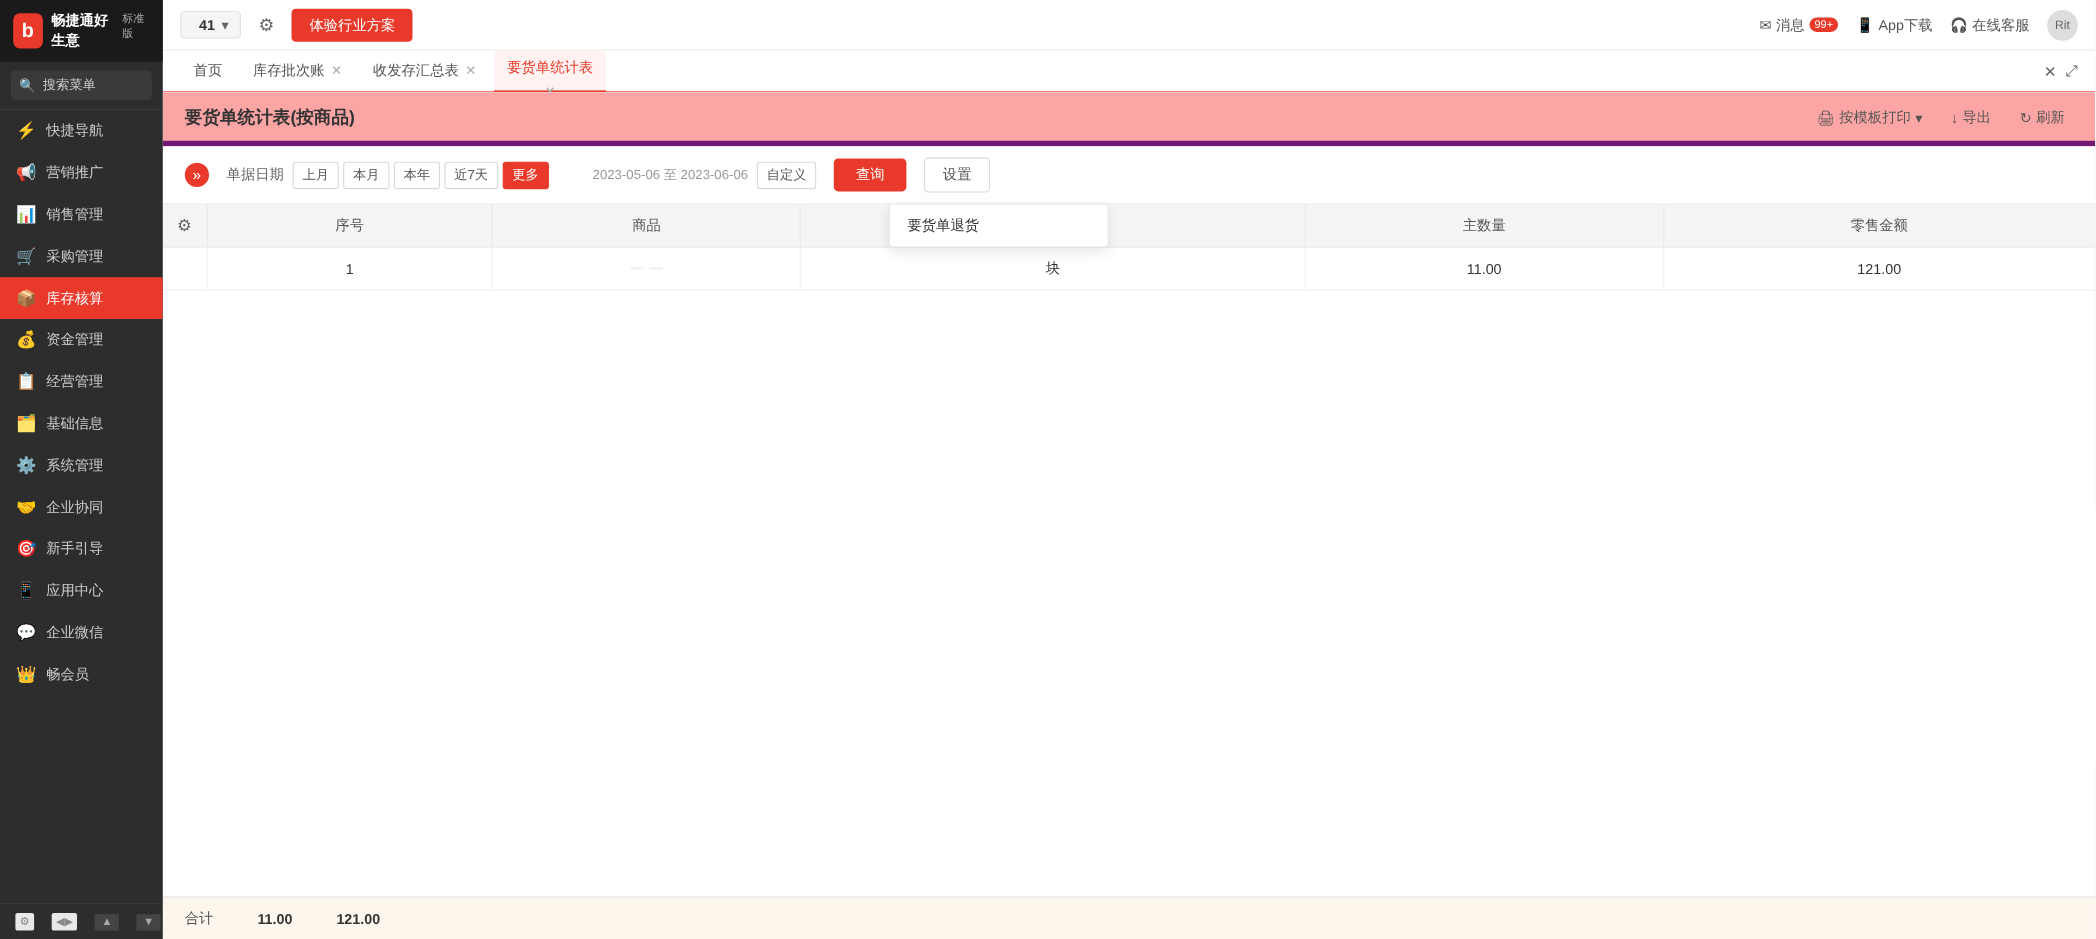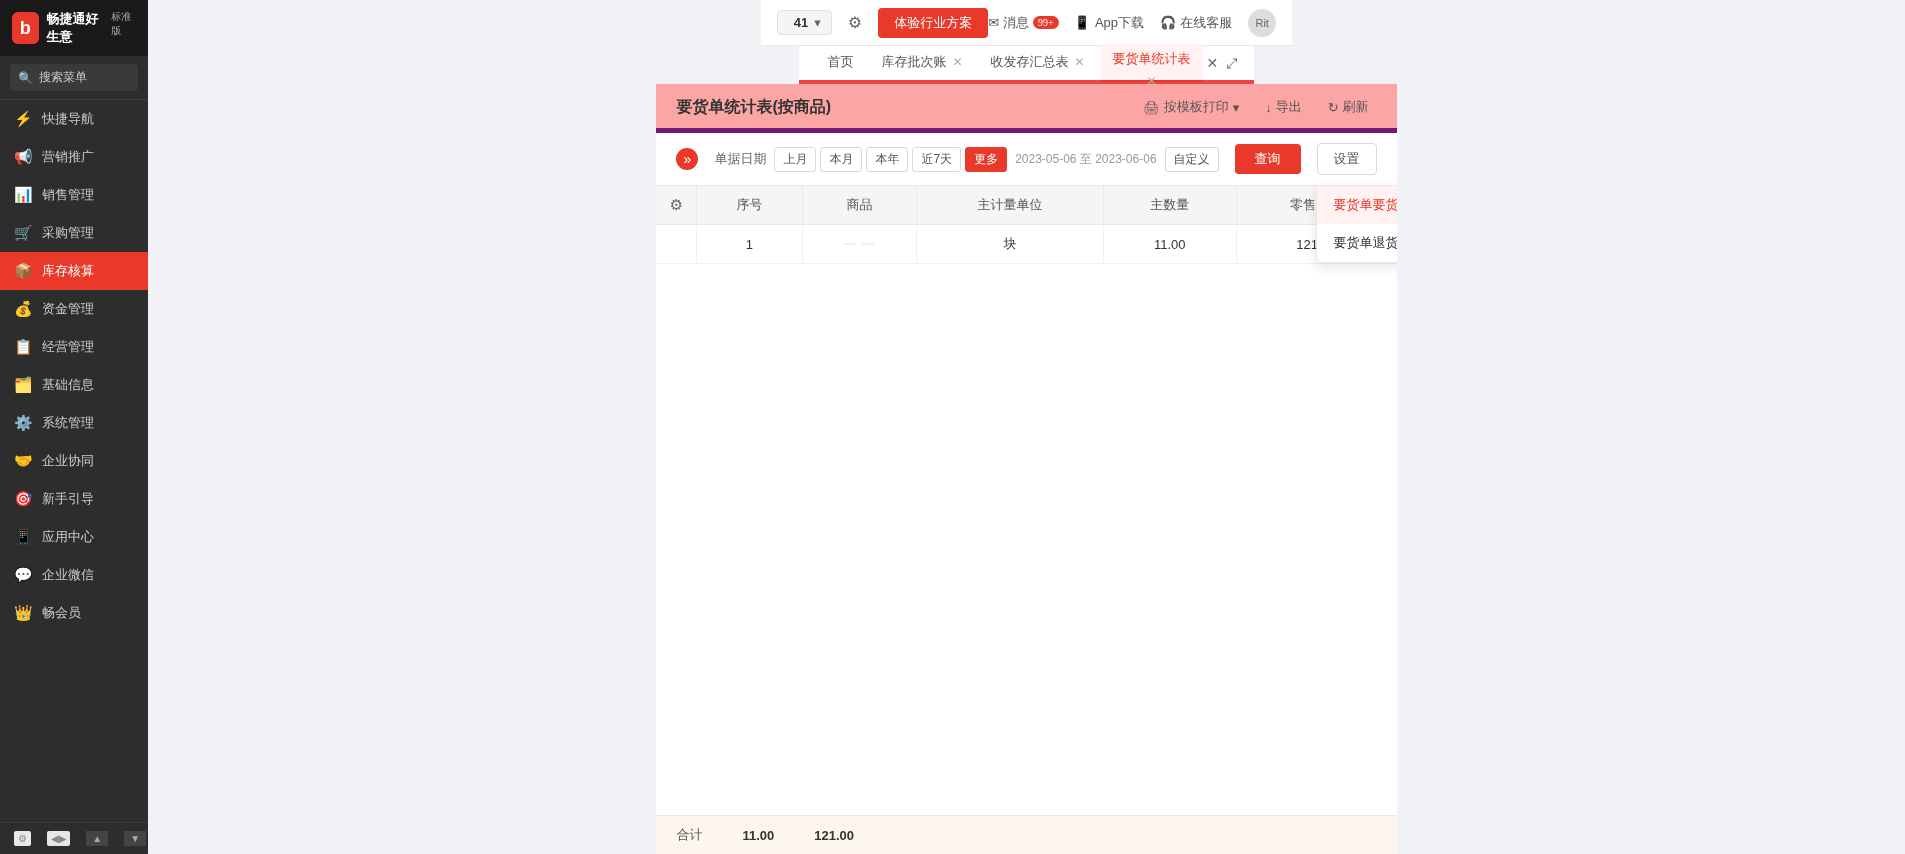--- a/index.html
+++ b/index.html
@@ -90,21 +90,20 @@
     }
 
     
     .main-content {
       flex: 1;
       display: flex;
       flex-direction: column;
       height: 100%;
       overflow: hidden;
       position: relative;
-      align-items: center;
     }
 
     
     .top-header {
       background: white;
       height: 46px;
       display: flex;
       align-items: center;
       padding: 0 16px;
       border-bottom: 1px solid #e8e8e8;
@@ -159,38 +158,37 @@
       color: #555;
       cursor: pointer;
       font-size: 13px;
     }
     .badge {
       background: #e8392a;
       color: white;
       border-radius: 10px;
       padding: 1px 5px;
       font-size: 10px;
-      font-family: Liberation Serif, serif;
     }
     .user-avatar {
       width: 28px;
       height: 28px;
       background: #ddd;
       border-radius: 50%;
       display: flex;
       align-items: center;
       justify-content: center;
       font-size: 11px;
       color: #666;
     }
 
     
     .tabs-bar {
       background: white;
-      border-bottom: 4px solid #ef4444;
+      border-bottom: 1px solid #ef4444;
       display: flex;
       align-items: center;
       padding: 0 16px;
       height: 38px;
       gap: 4px;
     }
     .tab {
       display: flex;
       align-items: center;
       padding: 6px 12px;
@@ -296,21 +294,21 @@
       border-radius: 3px;
       cursor: pointer;
       font-size: 12px;
       color: #555;
     }
     .date-quick-btn.more {
       background: #e8392a;
       color: white;
       border-color: #e8392a;
     }
-    .date-range-text { color: #999; font-size: 12px; }
+    .date-range-text { color: #999; font-size: 12px; margin-left: 32px; }
     .custom-btn {
       padding: 3px 8px;
       border: 1px solid #d9d9d9;
       background: white;
       border-radius: 3px;
       cursor: pointer;
       font-size: 12px;
       color: #555;
     }
 
@@ -644,21 +642,20 @@
         <span class="date-range-text">2023-05-06 至 2023-06-06</span>
         <button class="custom-btn">自定义</button>
       </div>
 
 
 
       <button class="query-btn">查询</button>
       <button class="settings-btn">设置</button>
 
       <div class="dropdown-overlay">
-        <div class="dropdown-item selected">要货单要货</div>
         <div class="dropdown-item">要货单退货</div>
       </div>
     </div>
 
     <div class="table-container">
       <table>
         <thead>
           <tr>
             <th>
               <span class="col-settings-icon">⚙</span>

